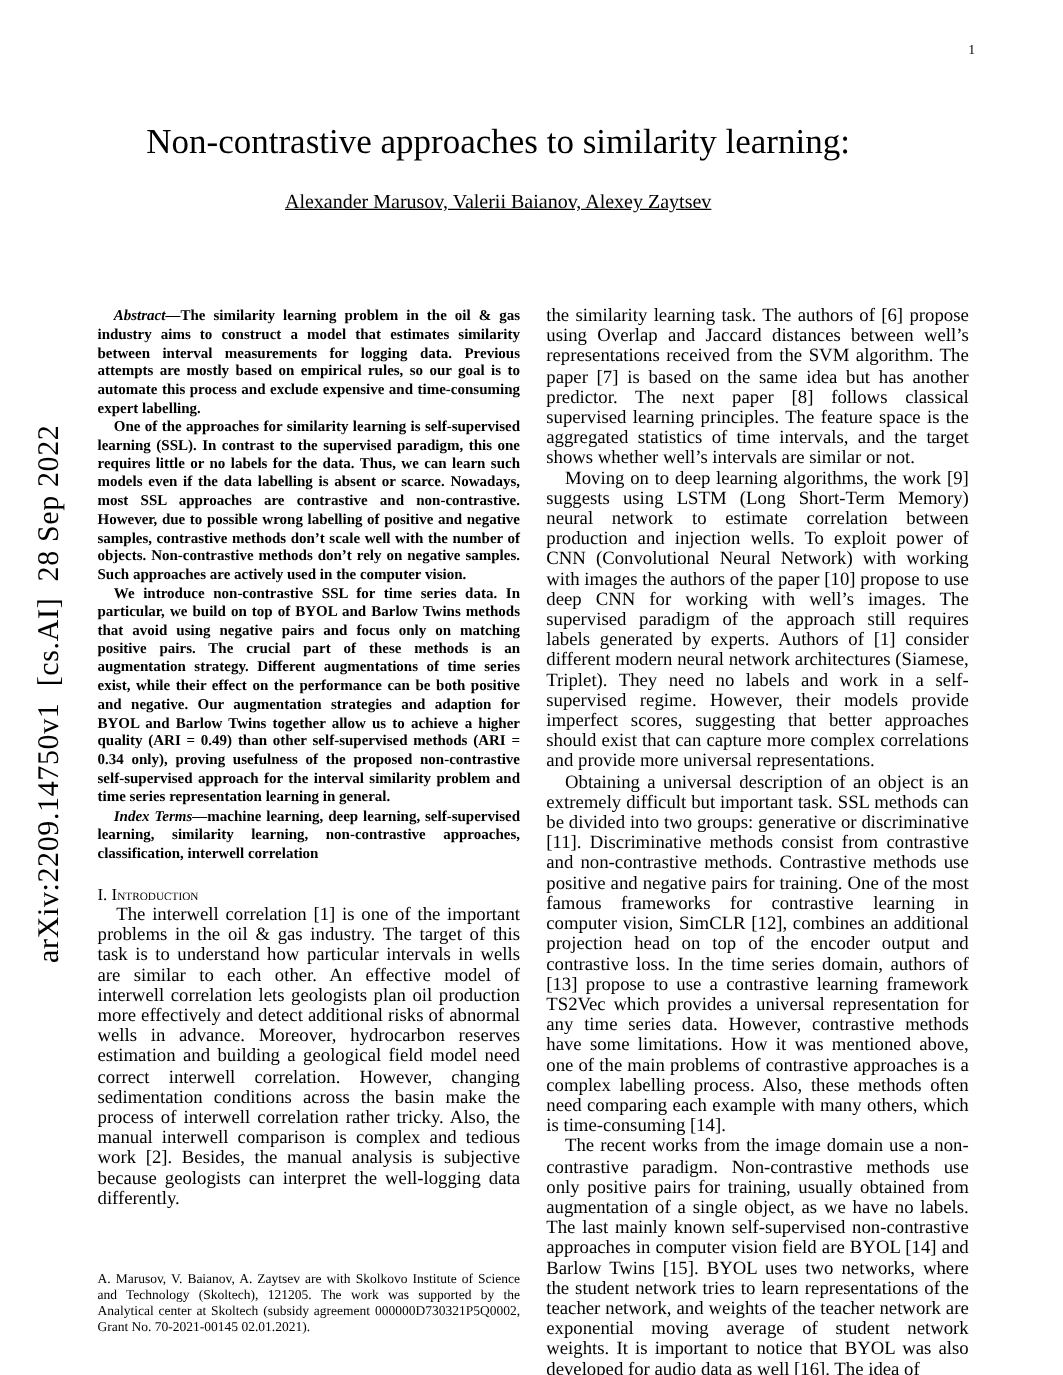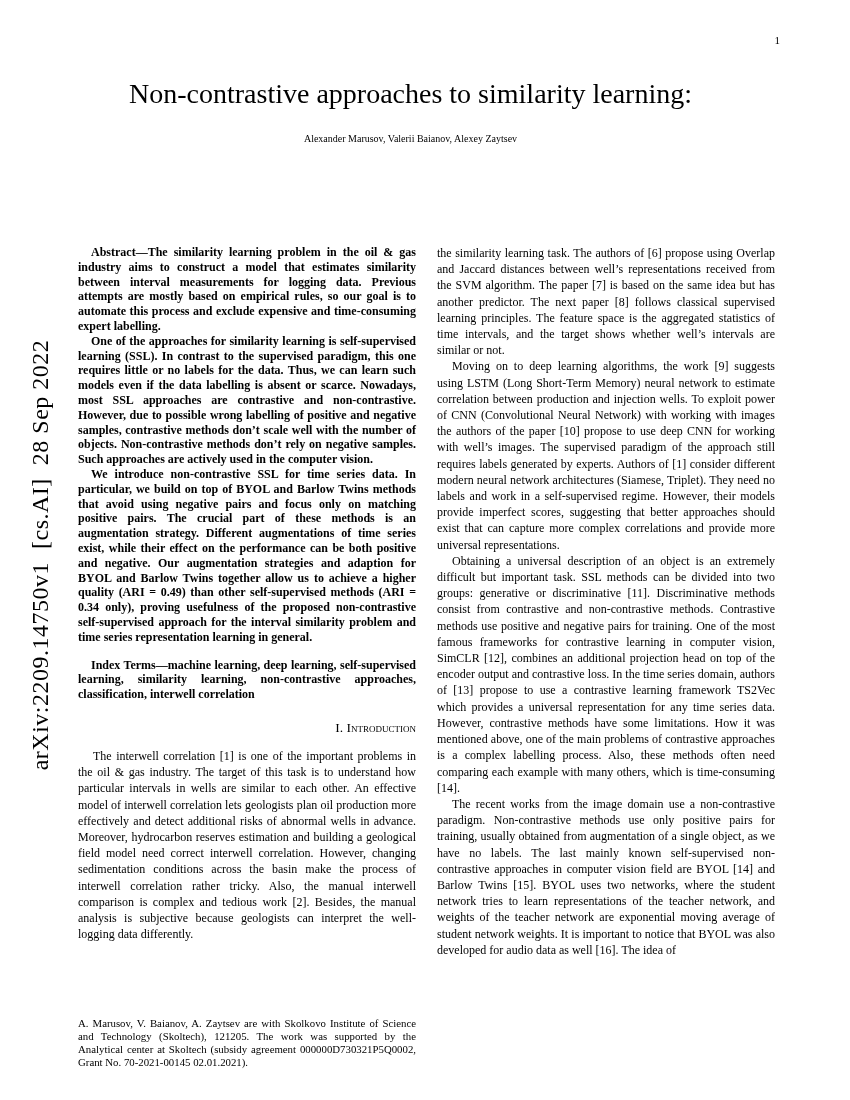--- a/index.html
+++ b/index.html
@@ -20,58 +20,58 @@
 
   .arxiv-sidebar {
     position: absolute; left: 40px; top: 555px;
     transform: translate(-50%, -50%) rotate(-90deg);
     white-space: pre;
     font-size: 24px;
     letter-spacing: 0.5px;
   }
 
   .titleblock {
-    position: absolute; top: 76px; left: 0; width: 797px;
+    position: absolute; top: 96px; left: 0; width: 797px;
     text-align: center;
-    margin-left: 12px;
   }
   .title-line {
     font-size: 28px; line-height: 36px; font-weight: 400;
   }
   .authors {
     margin-top: 21px;
-    font-size: 10px;
+    font-size: 16px;
+    text-decoration: underline;
   }
 
   .columns {
     position: absolute; top: 245px; left: 78px;
     width: 697px; height: 824px;
     display: flex; gap: 21px;
   }
   .col { width: 338px; display: flex; flex-direction: column; }
 
   .abs-par {
     font-size: 12px; line-height: 14.8px;
     font-weight: bold;
     text-align: justify;
     text-indent: 13px;
   }
-  .lead-italic { }
+  .lead-italic { font-style: italic; }
 
-  .index-par { margin-top: 13px; }
+  .index-par { margin-top: 1px; }
 
   .section-heading {
-    margin-top: 18px; margin-bottom: 12px;
-    text-align: right;
+    margin-top: 18px; margin-bottom: 0;
+    text-align: left;
     font-size: 13.5px;
     font-variant: small-caps;
   }
 
   .body-par {
-    font-size: 12px; line-height: 16.2px;
+    font-size: 15px; line-height: 16.2px;
     text-align: justify;
     text-indent: 15px;
   }
   .no-indent { text-indent: 0; }
 
   .footnote {
     margin-top: auto;
     font-size: 10.8px; line-height: 12.9px;
     text-align: justify;
   }

